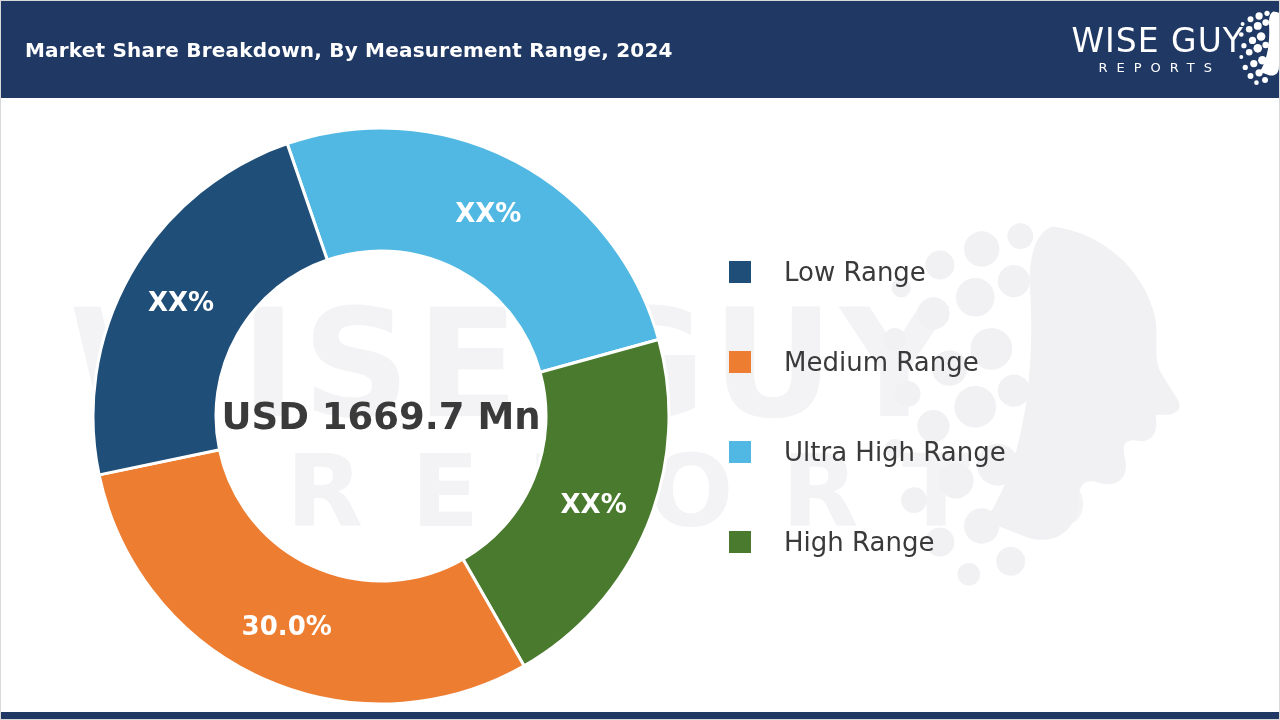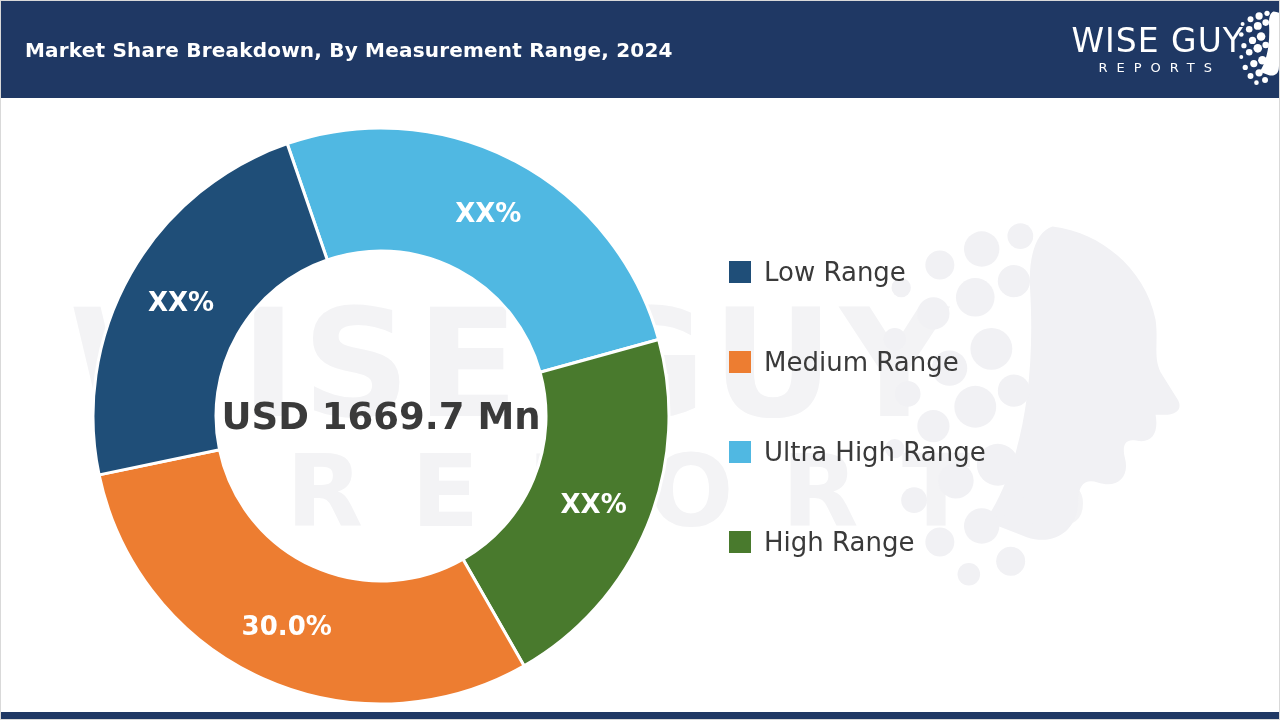--- a/index.html
+++ b/index.html
@@ -23,21 +23,21 @@
   .watermark{position:absolute;left:0;top:97px;width:1280px;height:616px;pointer-events:none;}
   
   .donut-svg{position:absolute;left:85px;top:120px;width:590px;height:590px;}
   .donut-center{
     position:absolute;left:85px;top:120px;width:590px;height:590px;
     display:flex;align-items:center;justify-content:center;
     font-size:37px;font-weight:bold;color:#3a3a3a;pointer-events:none;
   }
   
   .legend{position:absolute;left:728px;top:256px;display:flex;flex-direction:column;}
-  .legend-item{display:flex;align-items:center;margin-bottom:60px;}
+  .legend-item{display:flex;align-items:center;margin-bottom:60px;gap:20px;}
   .legend-swatch{width:22px;height:22px;margin-right:13px;flex:0 0 auto;background:#ccc;}
   .legend-label{font-size:26px;color:#3a3a3a;line-height:30px;white-space:nowrap;}
   
   .footer-bar{position:absolute;left:0;bottom:0;width:1280px;height:7px;background:#1f3864;}
 </style>
 </head>
 <body>
 
 <svg width="0" height="0" style="position:absolute" aria-hidden="true">
   <symbol id="dothead" viewBox="0 0 100 120">

